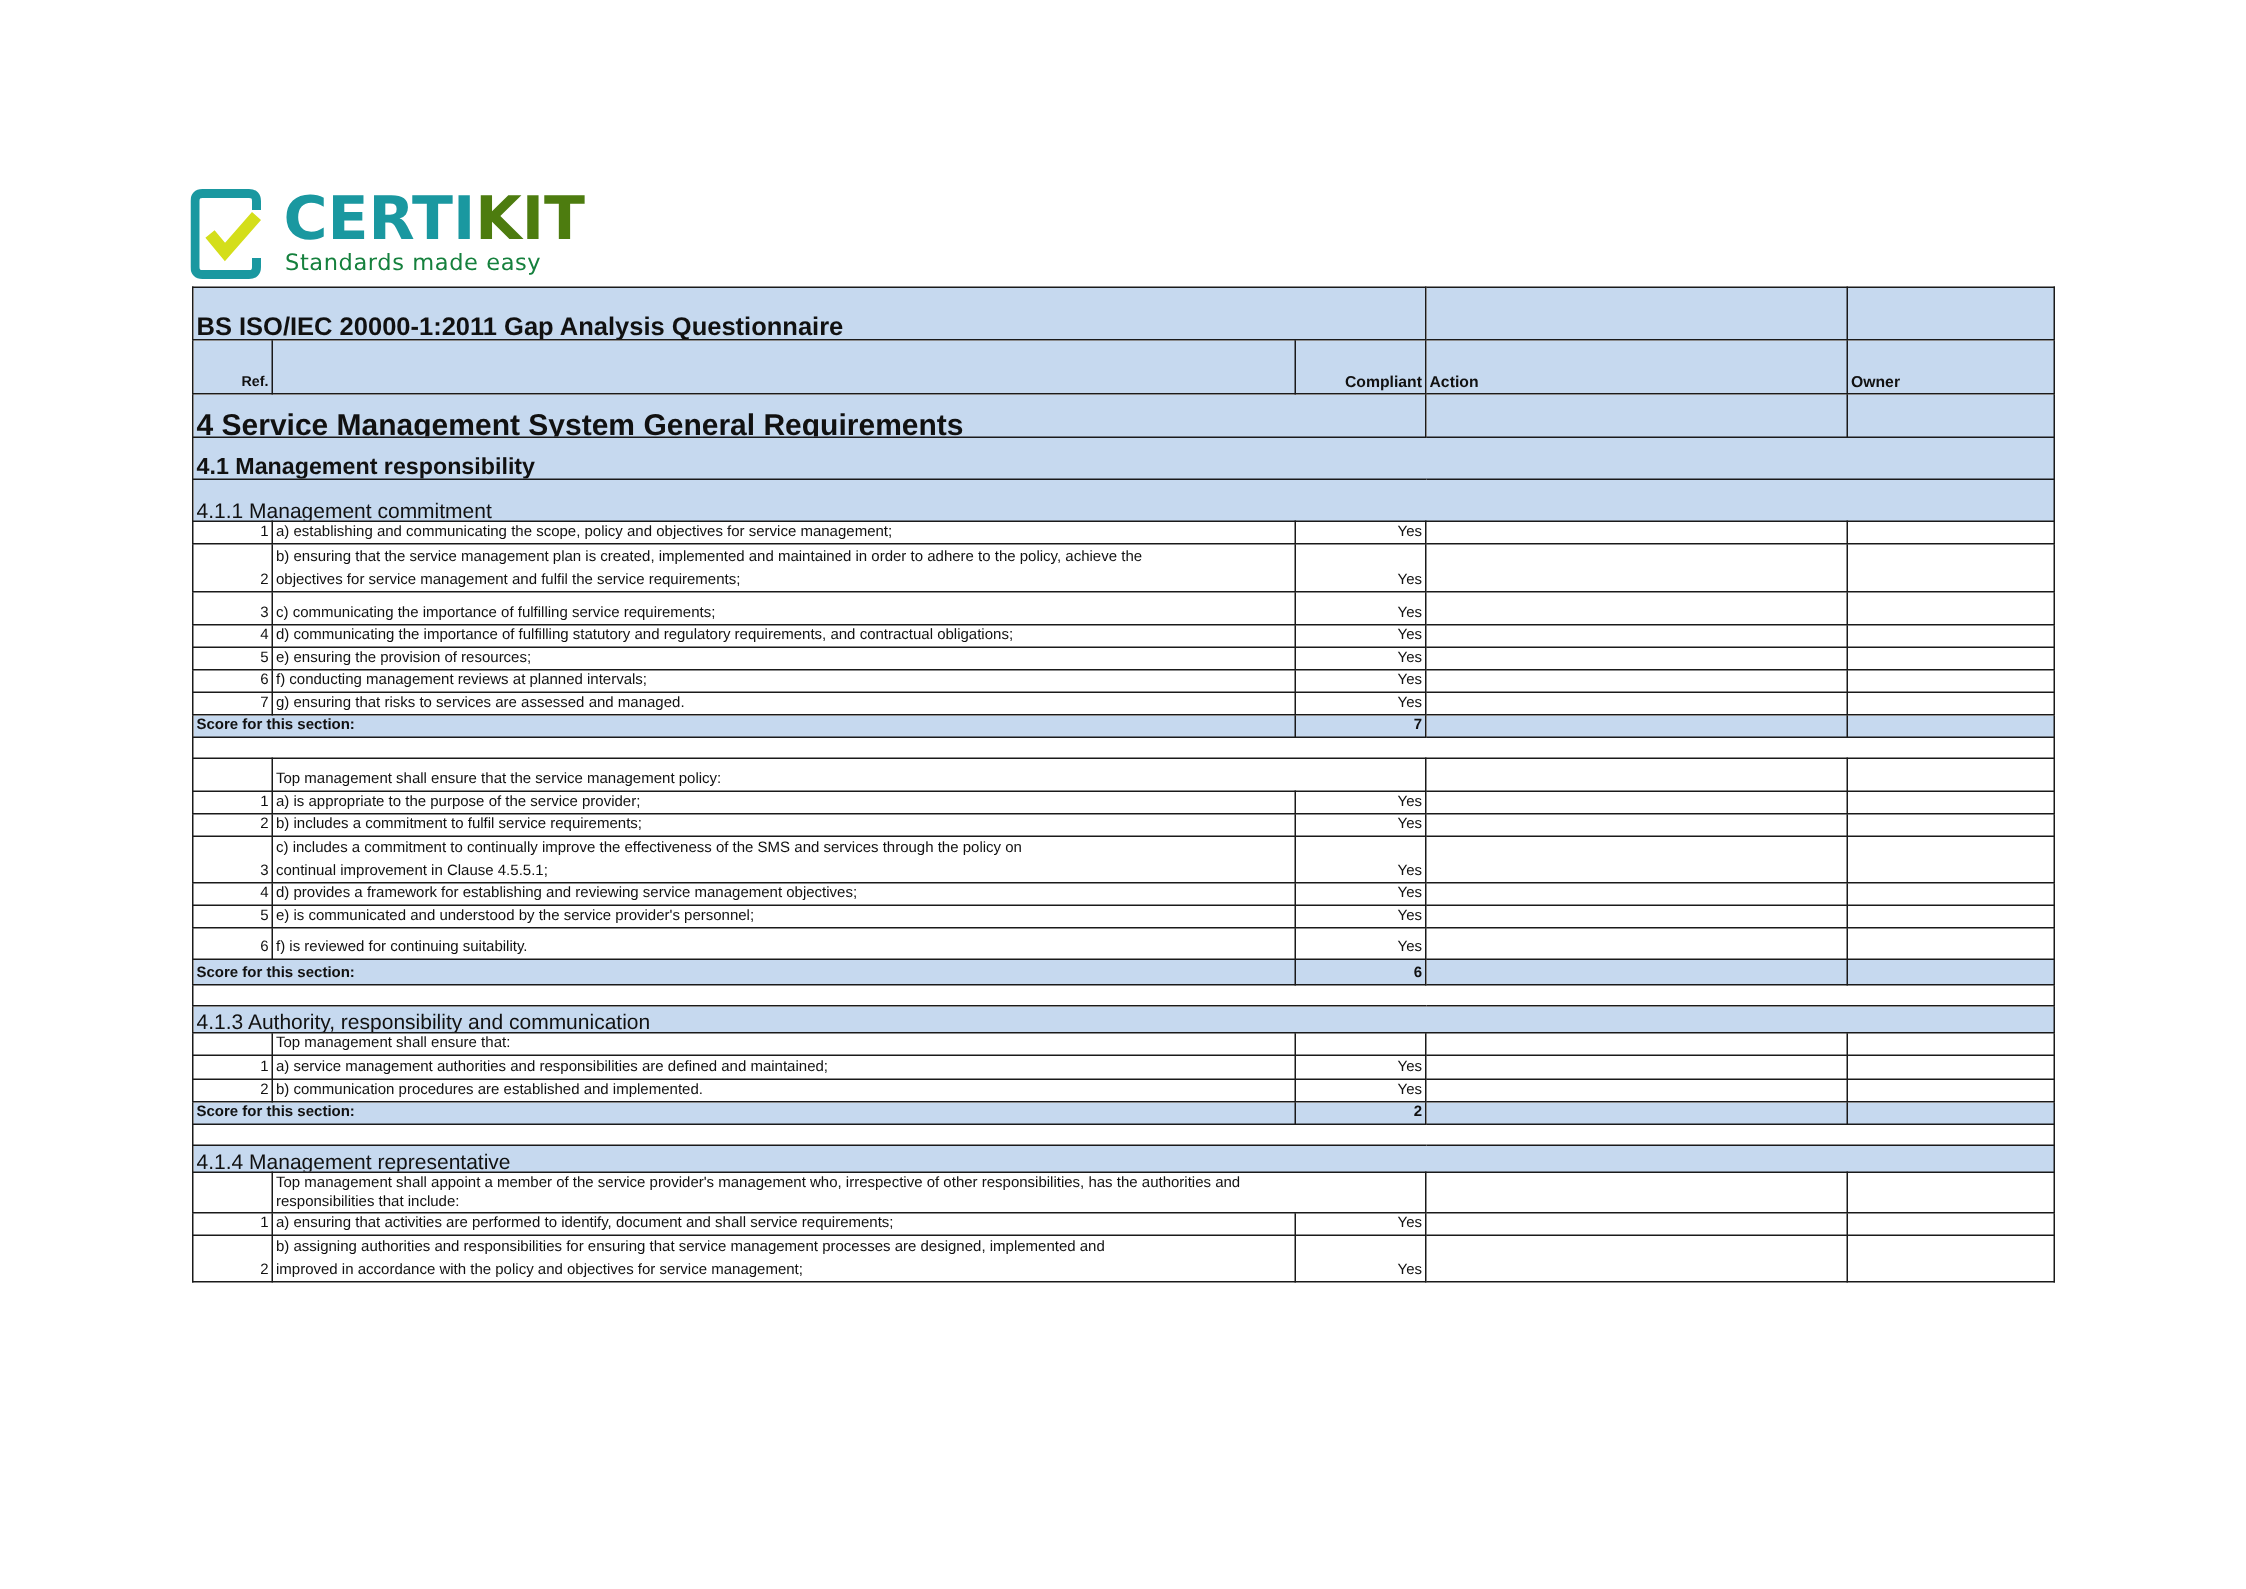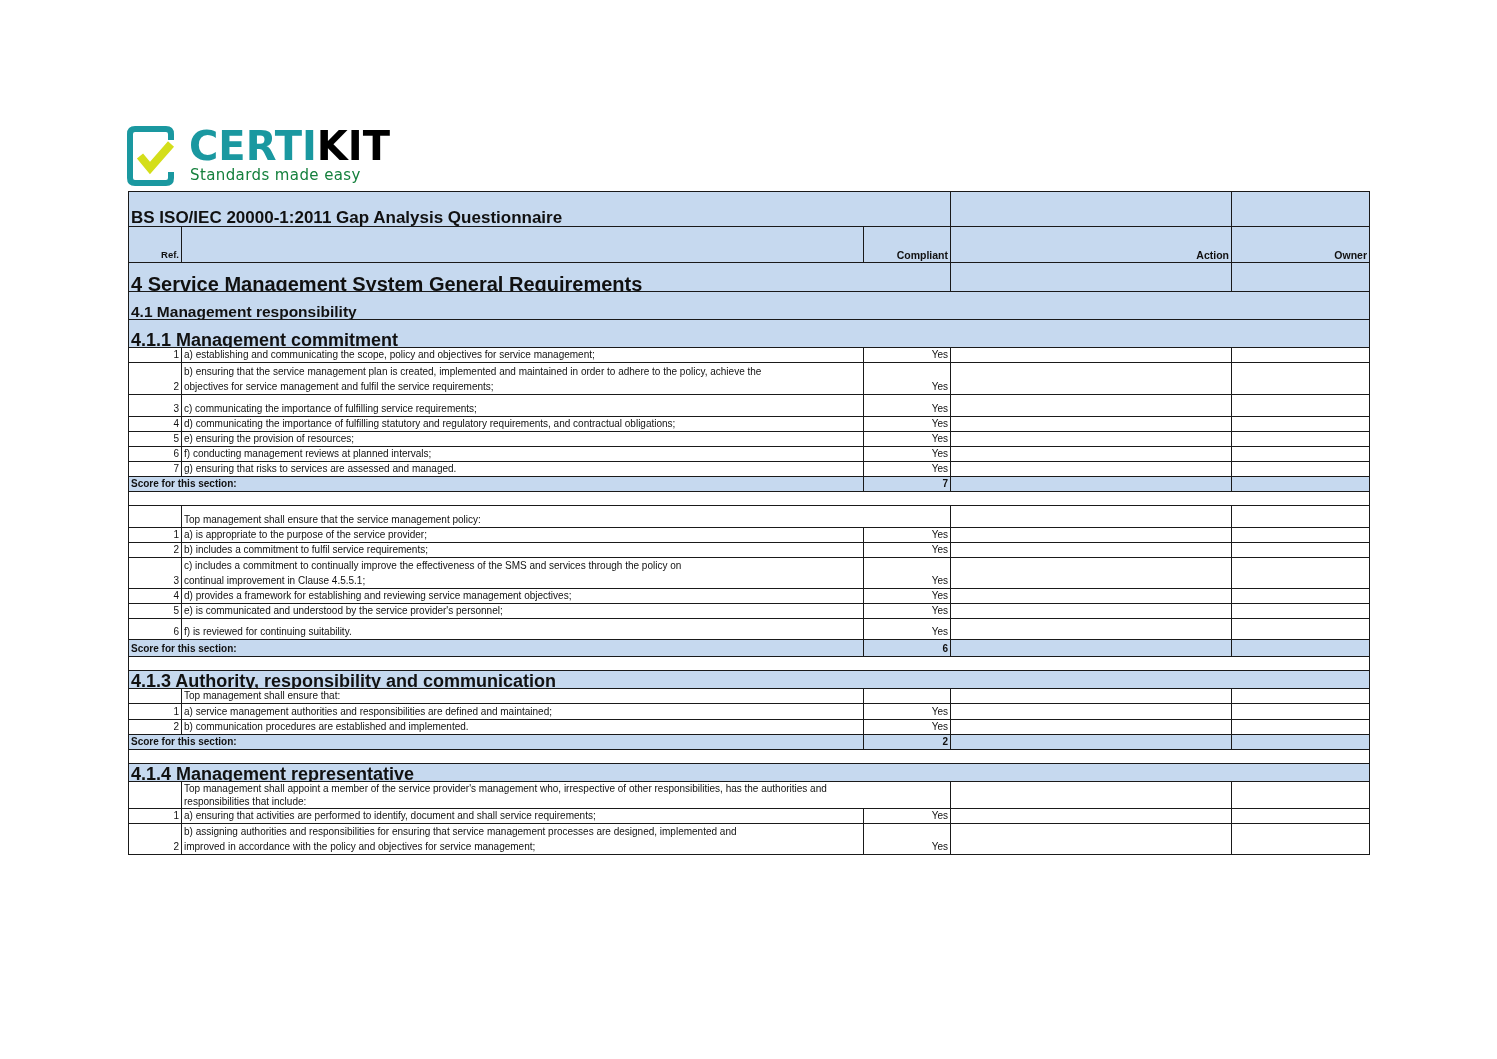--- a/index.html
+++ b/index.html
@@ -4,35 +4,35 @@
 <style>
   html, body { margin: 0; padding: 0; background: #ffffff; }
   body { width: 1497px; height: 1059px; position: relative; overflow: hidden;
          font-family: "Liberation Sans", sans-serif; color: #111; }
 
   .logo { position: absolute; left: 127px; top: 126px; width: 240px; height: 62px; }
   .logo-mark { position: absolute; left: 0; top: 0; width: 48px; height: 60px; }
   .logo-word { position: absolute; left: 62px; top: -2px; font-size: 40px; font-weight: bold;
                letter-spacing: 0px; line-height: 44px; font-family: "DejaVu Sans", sans-serif; }
   .logo-word .c1 { color: #1a98a0; }
-  .logo-word .c2 { color: #000000; }
+  .logo-word .c2 { color: #4d7c0f; }
   .logo-tag { position: absolute; left: 63px; top: 40px; font-size: 15px; color: #15803d;
               letter-spacing: 0.4px; font-family: "DejaVu Sans", sans-serif; }
 
   .sheet { position: absolute; left: 128px; top: 191px; width: 1241px; }
   table { border-collapse: collapse; width: 1241px; table-layout: fixed; }
   td { border: 1.5px solid #1a1a1a; padding: 0 2px; font-size: 10px; line-height: 14px;
        vertical-align: bottom; overflow: hidden; white-space: nowrap; }
   td.wrap { white-space: normal; }
   .blue { background: #c6d9ef; }
   .title { font-size: 17px; font-weight: bold; padding-bottom: 1px; }
   .h1 { font-size: 20px; font-weight: bold; }
   .h2 { font-size: 15.5px; font-weight: bold; }
-  .h3 { font-size: 18px; font-weight: bold; line-height: 13px; margin-left: 11px; }
-  .hdr { font-size: 10.5px; font-weight: bold; text-align: right; }
+  .h3 { font-size: 14px; font-weight: normal; line-height: 13px; margin-left: 11px; }
+  .hdr { font-size: 10.5px; font-weight: bold; }
   .c { text-align: right; }
   .score { font-size: 10px; font-weight: bold; }
 </style>
 </head>
 <body>
 
 <div class="logo">
   <svg class="logo-mark" viewBox="0 0 48 60">
     <path d="M44 14 V8 Q44 3 39 3 H8 Q3 3 3 8 V52 Q3 57 8 57 H39 Q44 57 44 52 V46" fill="none" stroke="#1a98a0" stroke-width="6"></path>
     <path d="M13 30 L23 42 L44 18" fill="none" stroke="#d4de1a" stroke-width="8" stroke-linejoin="miter"></path>

